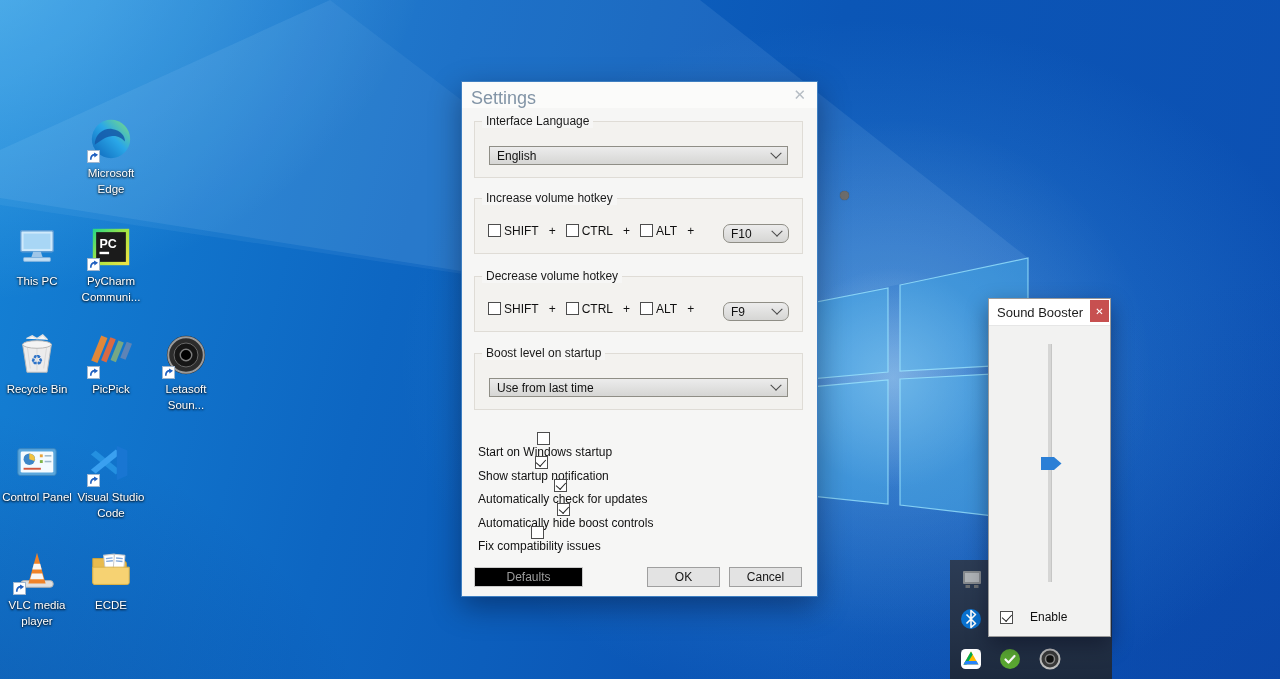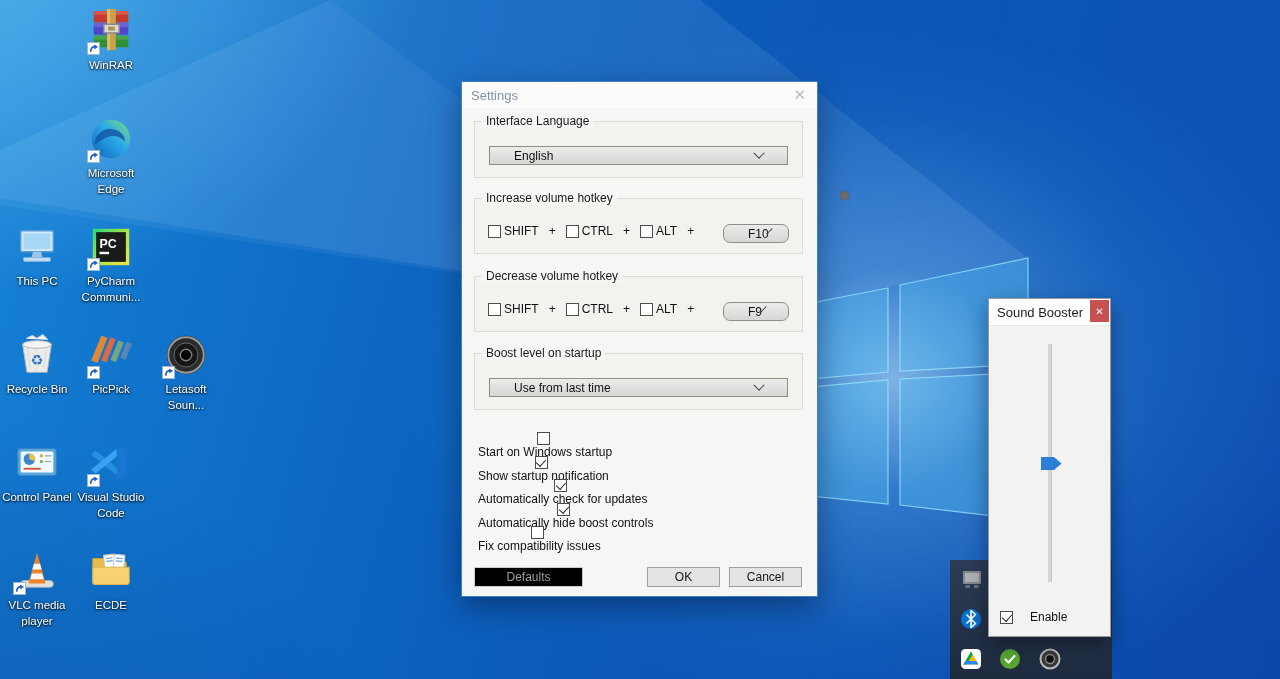--- a/index.html
+++ b/index.html
@@ -23,37 +23,37 @@
   .badge{position:absolute;left:-1px;bottom:-1px;width:13px;height:13px;background:#fff;
     border:1px solid #9fb6cf;box-sizing:border-box;display:flex;align-items:center;justify-content:center;}
   .dlabel{margin-top:3px;font-size:11.5px;line-height:16px;color:#fff;
     text-shadow:0 1px 2px rgba(0,0,0,.9),0 0 3px rgba(0,0,0,.55);}
   
   .cb{box-sizing:border-box;width:13px;height:13px;background:#fff;border:1px solid #4d4d4d;
     position:relative;display:inline-block;flex:none;}
   .cb.checked::after{content:"";position:absolute;left:2.5px;top:0;width:4.5px;height:8px;
     border:solid #262626;border-width:0 1.8px 1.8px 0;transform:rotate(42deg);}
   .combo{box-sizing:border-box;height:19px;background:linear-gradient(#ececec,#d6d6d4);
-    border:1px solid #8f8e86;display:flex;align-items:center;padding:0 24px;font-size:12px;color:#111;}
+    border:1px solid #8f8e86;display:flex;align-items:center;padding:0 7px;font-size:12px;color:#111;}
   .combo .chev{margin-left:auto;width:7px;height:7px;border-right:1.6px solid #4a4a4a;
     border-bottom:1.6px solid #4a4a4a;transform:rotate(45deg) translate(-2px,-2px);}
   .btn{box-sizing:border-box;height:20px;background:#e3e3e3;border:1px solid #9f9f9f;
     font-size:12px;color:#151515;display:flex;align-items:center;justify-content:center;}
   .btn.disabled{background:#000000;border-color:#cbcbcb;color:#9e9e9e;}
   
   .dialog{position:absolute;left:461px;top:81px;width:357px;height:516px;box-sizing:border-box;
     background:#f6f6f5;border:1px solid #3f7fc1;box-shadow:0 10px 28px rgba(0,0,20,.38);}
   .dlg-titlebar{position:absolute;left:0;top:0;right:0;height:26px;background:#fbfbfa;}
-  .dlg-title{position:absolute;left:9px;top:6px;font-size:13px;color:#8294a6;}
+  .dlg-title{position:absolute;left:9px;top:6px;font-size:18px;color:#8294a6;}
   .dlg-close{position:absolute;right:11px;top:4px;font-size:15px;color:#b6bdc4;cursor:default;}
   .group{position:absolute;left:12px;width:329px;box-sizing:border-box;
     border:1px solid #dfdcd6;background:#f3f2ef;}
   .group-label{position:absolute;top:-8px;left:7px;background:#f6f6f5;padding:0 4px;
     font-size:12px;color:#1a1a1a;white-space:nowrap;}
-  .hk-row{position:absolute;left:13px;right:13px;display:flex;align-items:center;}
+  .hk-row{position:absolute;left:13px;right:13px;display:flex;align-items:flex-start;}
   .hk-row .mod{font-size:12px;color:#111;margin-left:3px;}
   .hk-row .plus{font-size:12px;color:#111;margin:0 10px;}
   .key-combo{position:absolute;right:13px;width:66px;border-radius:7px;}
   .cbrow{position:absolute;left:12px;display:flex;align-items:center;flex-direction:column;}
   .cbrow .cblabel{font-size:12px;color:#111;margin-left:4px;}
   
   .booster{position:absolute;left:988px;top:298px;width:123px;height:339px;box-sizing:border-box;
     background:#f2f2f1;border:1px solid #9a9a9a;box-shadow:0 8px 20px rgba(0,0,20,.4);}
   .bo-titlebar{position:absolute;left:0;top:0;right:0;height:26px;background:#fff;border-bottom:1px solid #e6e6e6;}
   .bo-title{position:absolute;left:8px;top:6px;font-size:13px;color:#1c1c1c;}
@@ -88,43 +88,20 @@
     <circle cx="893" cy="378" r="110" fill="url(#glow1)" opacity="0.65"></circle>
     <g fill="#54b9ee" fill-opacity="0.42" stroke="#9fe8ff" stroke-opacity="0.75" stroke-width="1.2">
       <polygon points="745,316 888,288 888,372 745,385"></polygon>
       <polygon points="900,285 1028,258 1028,364 900,371"></polygon>
       <polygon points="745,393 888,380 888,504 745,489"></polygon>
       <polygon points="900,379 1028,372 1028,520 900,505"></polygon>
     </g>
   </svg>
   <div class="cursor-dot"></div>
 
-  <div class="dicon" style="left:74px;top:8px">
-    <div class="art">
-      <svg width="46" height="46" viewBox="0 0 48 48">
-        <rect x="6" y="3" width="36" height="12" rx="1.5" fill="#c43a2f"></rect>
-          <rect x="6" y="3" width="36" height="4" rx="1.5" fill="#d9584c"></rect>
-        <rect x="6" y="16" width="36" height="12" rx="1.5" fill="#4f46c8"></rect>
-          <rect x="6" y="16" width="36" height="4" rx="1.5" fill="#6a61dd"></rect>
-        <rect x="6" y="29" width="36" height="12" rx="1.5" fill="#2f8f33"></rect>
-          <rect x="6" y="29" width="36" height="4" rx="1.5" fill="#44a648"></rect>
-        <rect x="20" y="1" width="9" height="43" fill="#caa24b"></rect>
-          <rect x="20" y="1" width="3" height="43" fill="#e0bc69"></rect>
-        <rect x="16.5" y="17" width="16" height="9" fill="#d8d8d8" stroke="#8a8a8a" stroke-width="1.5"></rect>
-        <rect x="21" y="19.5" width="7" height="4" fill="#b49245"></rect>
-      </svg>
-      <span class="badge">
-          <svg width="11" height="11" viewBox="0 0 12 12">
-            <path d="M3,9.5 C3,5.5 5,4 8,4" stroke="#2060c0" stroke-width="1.8" fill="none"></path>
-            <polygon points="6.5,1.5 11,4 7,7.2" fill="#2060c0"></polygon>
-          </svg>
-        </span>
-    </div>
-    <div class="dlabel">WinRAR</div>
-  </div>
 
 
   <div class="dicon" style="left:74px;top:116px">
     <div class="art">
       <svg width="46" height="46" viewBox="0 0 48 48">
         <defs>
             <linearGradient id="eg" x1="0" y1="1" x2="1" y2="0">
           <stop offset="0" stop-color="#0c63b8"></stop>
               <stop offset="0.55" stop-color="#2aa7e8"></stop>
               <stop offset="1" stop-color="#7ee07c"></stop>

